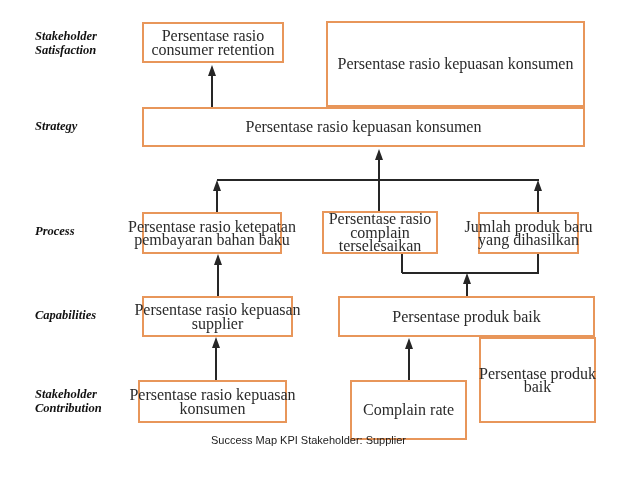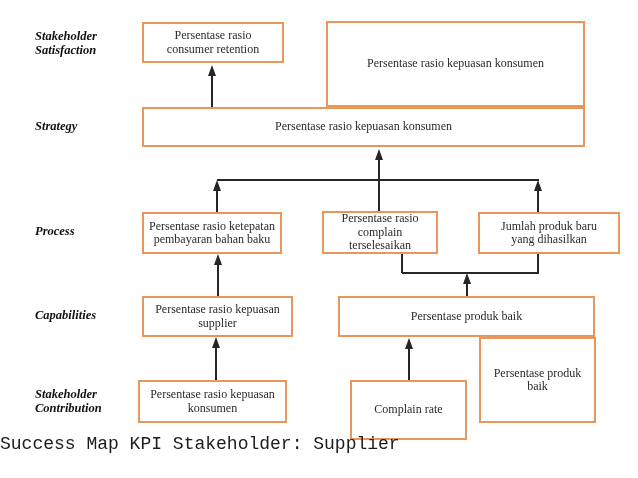--- a/index.html
+++ b/index.html
@@ -10,21 +10,21 @@
     overflow:hidden;
     font-family:"Liberation Serif",serif;
   }
   .box{
     position:absolute;
     background:#ffffff;
     border:2px solid var(--box-border,#E8965A);
     box-sizing:border-box;
     display:flex;flex-direction:column;
     align-items:center;justify-content:center;
-    font-size:12px;line-height:13.5px;
+    font-size:16px;line-height:13.5px;
     color:var(--text,#2a2a2a);
     text-align:center;
   }
   .bl{white-space:nowrap;}
   .italic{}
   .rowlabel{
     position:absolute;left:35px;width:120px;
     text-align:left;
     font-weight:bold;font-style:italic;
     font-size:12.5px;line-height:13.5px;
@@ -34,22 +34,23 @@
   .vline{position:absolute;width:1.5px;background:var(--line,#262626);}
   .hline{position:absolute;height:1.5px;background:var(--line,#262626);}
   .head{
     position:absolute;width:0;height:0;
     border-left:4.5px solid transparent;
     border-right:4.5px solid transparent;
     border-bottom:11px solid var(--line,#262626);
   }
   .caption{
     position:absolute;left:0;top:434px;width:617px;
-    font-family:Liberation Mono, monospace;
-    font-size:18px;color:#1c1c1c;
+    text-align:center;
+    font-family:Liberation Sans, sans-serif;
+    font-size:11px;color:#1c1c1c;
   }
 </style>
 </head>
 <body>
 
 <div id="slide">
 
   <div class="rowlabel" style="top:30px">Stakeholder
 Satisfaction</div>
   <div class="rowlabel" style="top:120px">Strategy</div>
@@ -72,21 +73,21 @@
 
   <div class="box" style="left:142px;top:212px;width:140px;height:42px">
     <div class="bl">Persentase rasio ketepatan</div>
     <div class="bl">pembayaran bahan baku</div>
   </div>
   <div class="box" style="left:322px;top:211px;width:116px;height:43px">
     <div class="bl">Persentase rasio</div>
     <div class="bl italic">complain</div>
     <div class="bl">terselesaikan</div>
   </div>
-  <div class="box" style="left:478px;top:212px;width:142px;height:42px">
+  <div class="box" style="left:478px;top:212px;width:101px;height:42px">
     <div class="bl">Jumlah produk baru</div>
     <div class="bl">yang dihasilkan</div>
   </div>
 
   <div class="box" style="left:142px;top:296px;width:151px;height:41px">
     <div class="bl">Persentase rasio kepuasan</div>
     <div class="bl italic">supplier</div>
   </div>
   <div class="box" style="left:479px;top:337px;width:117px;height:86px">
     <div class="bl">Persentase produk</div>

